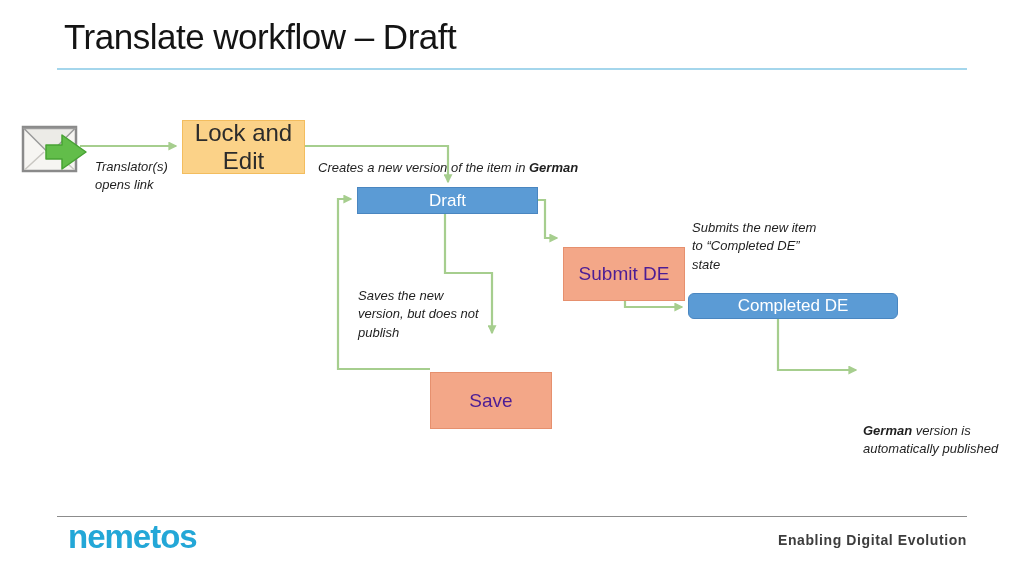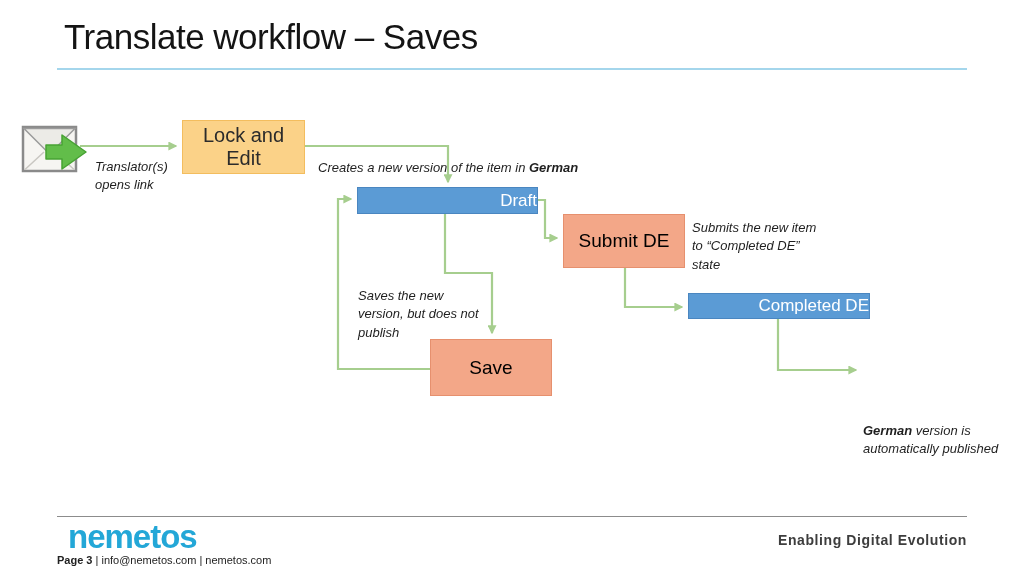--- a/index.html
+++ b/index.html
@@ -20,27 +20,27 @@
   svg.connectors{position:absolute;left:0;top:0;pointer-events:none;}
   svg.connectors polyline,svg.connectors path.line{
     fill:none;stroke:var(--connector);stroke-width:2.2px;
   }
   #ah path{fill:var(--connector);}
   
   .node{
     position:absolute;display:flex;align-items:center;justify-content:center;
     box-sizing:border-box;border:1.5px solid;text-align:center;
   }
-  .node.gold{background:var(--gold_fill);border-color:var(--gold_border);color:#2b2b2b;font-size:20px;}
-  .node.blue{background:var(--blue_fill);border-color:var(--blue_border);color:#fff;font-size:17px;justify-content:flex-end;}
-  .node.salmon{background:var(--salmon_fill);border-color:var(--salmon_border);color:#000000;font-size:19px;}
+  .node.gold{background:var(--gold_fill);border-color:var(--gold_border);color:#2b2b2b;font-size:24px;}
+  .node.blue{background:var(--blue_fill);border-color:var(--blue_border);color:#fff;font-size:17px;}
+  .node.salmon{background:var(--salmon_fill);border-color:var(--salmon_border);color:#4c1d95;font-size:19px;margin-top:33px;}
   .n-lock{left:182px;top:120px;width:123px;height:54px;}
   .n-draft{left:357px;top:187px;width:181px;height:27px;}
   .n-submit{left:563px;top:214px;width:122px;height:54px;}
-  .n-completed{left:688px;top:293px;width:182px;height:26px;}
+  .n-completed{left:688px;top:293px;width:210px;height:26px;border-radius:6px;}
   .n-save{left:430px;top:339px;width:122px;height:57px;}
   .n-autopublish{left:863px;top:342px;width:122px;height:55px;}
   
   .anno{
     position:absolute;font-style:italic;font-size:13px;line-height:1.42;
     color:#1f1f1f;white-space:pre-line;
   }
   .anno b{font-weight:700;}
   .a-translator{left:95px;top:158px;}
   .a-creates{left:318px;top:123px;white-space:nowrap;margin-top:36px;}
@@ -65,21 +65,21 @@
   .tagline{
     position:absolute;right:57px;top:532px;font-size:14px;font-weight:700;
     letter-spacing:0.6px;color:var(--tagline);
   }
 </style>
 </head>
 <body>
 
 <div class="slide">
 
-  <h1 class="title">Translate workflow – Saves</h1>
+  <h1 class="title">Translate workflow – Draft</h1>
   <div class="title-rule"></div>
 
   <svg class="connectors" width="1024" height="574" viewBox="0 0 1024 574">
     <defs>
       <marker id="ah" viewBox="0 0 10 10" refX="8.5" refY="5" markerWidth="9" markerHeight="9" markerUnits="userSpaceOnUse" orient="auto">
         <path d="M0,0 L10,5 L0,10 Z"></path>
       </marker>
     </defs>
     <path class="line" d="M80,146 H176" marker-end="url(#ah)"></path>
     <path class="line" d="M305,146 H448 V182" marker-end="url(#ah)"></path>
@@ -124,16 +124,15 @@
 
   <div class="anno a-saves">Saves the new
 version, but does not
 publish</div>
 
   <div class="anno a-published"><b>German</b><span> version is
 automatically published</span></div>
 
   <div class="footer-rule"></div>
   <div class="logo">nemetos</div>
-  <div class="page-info"><b>Page 3</b><span> | info@nemetos.com | nemetos.com</span></div>
   <div class="tagline">Enabling Digital Evolution</div>
 
 </div>
 
 </body></html>

